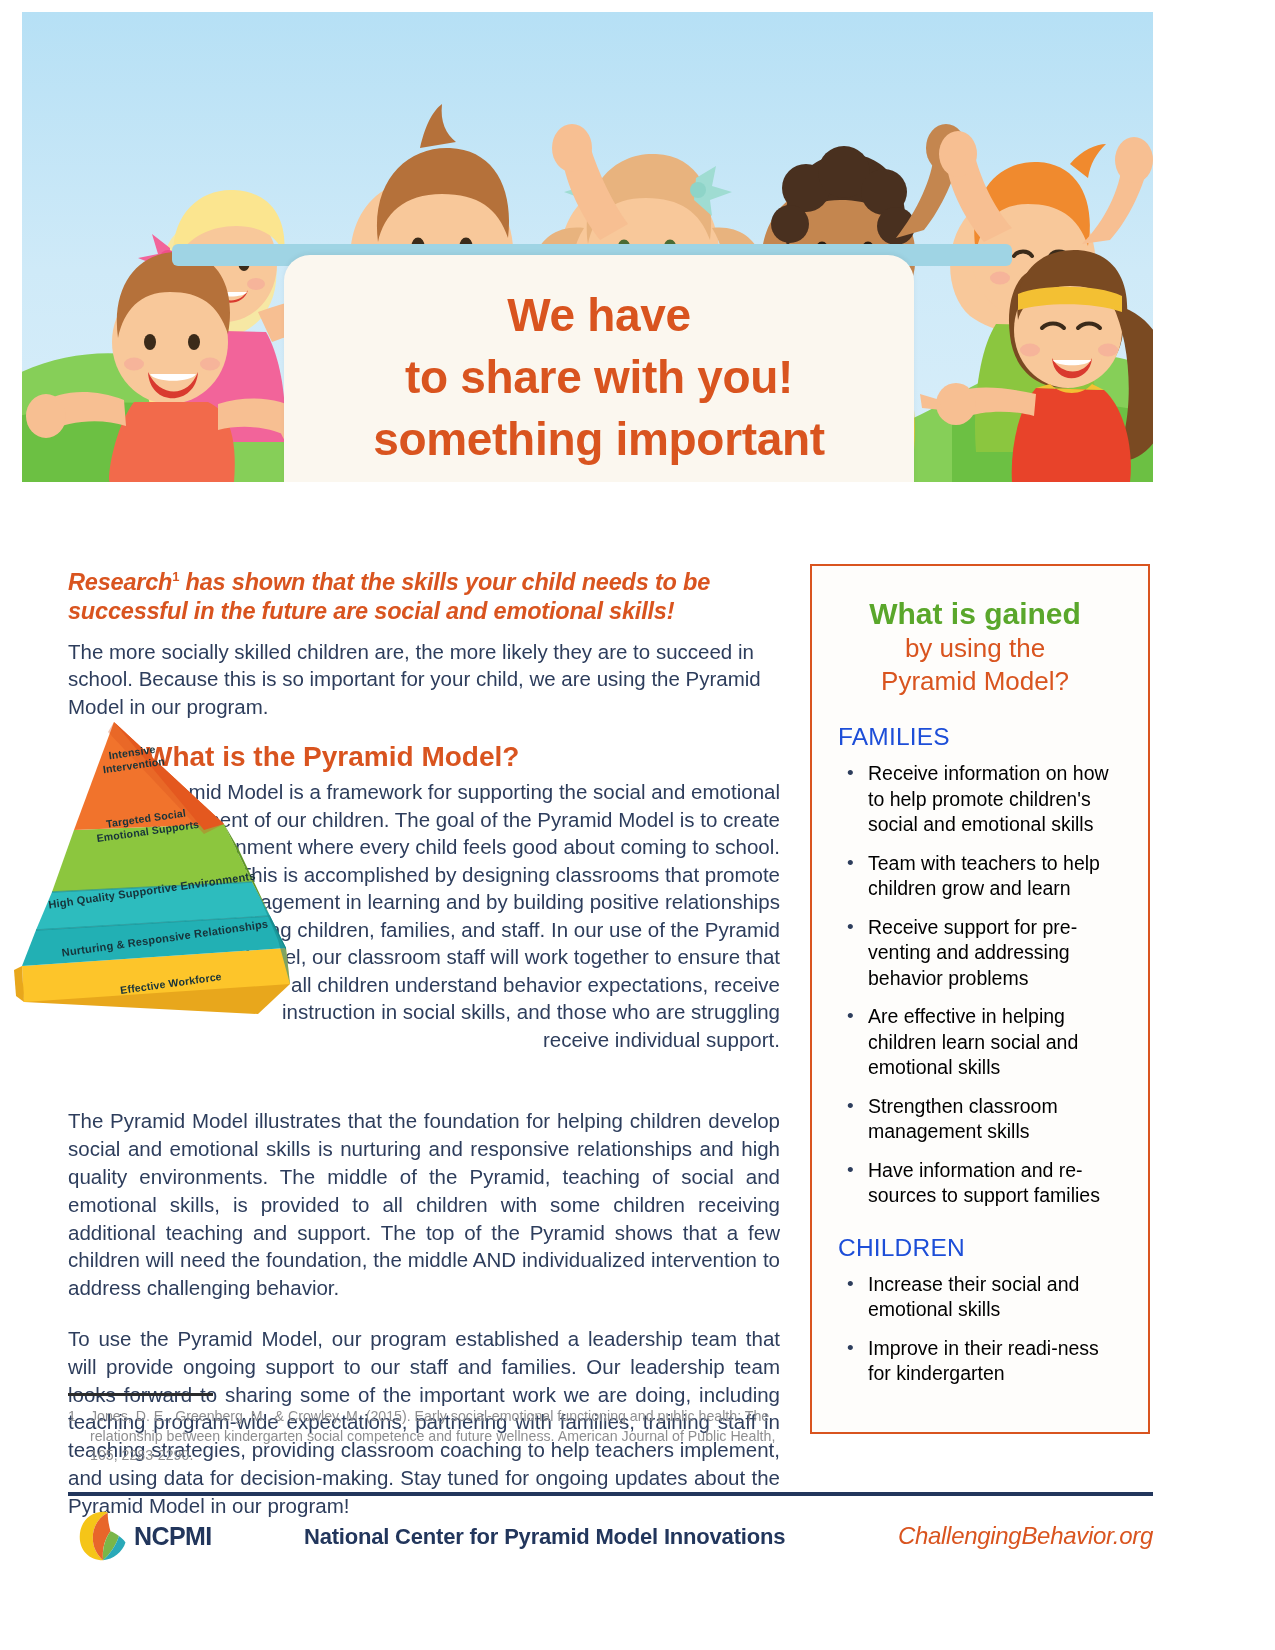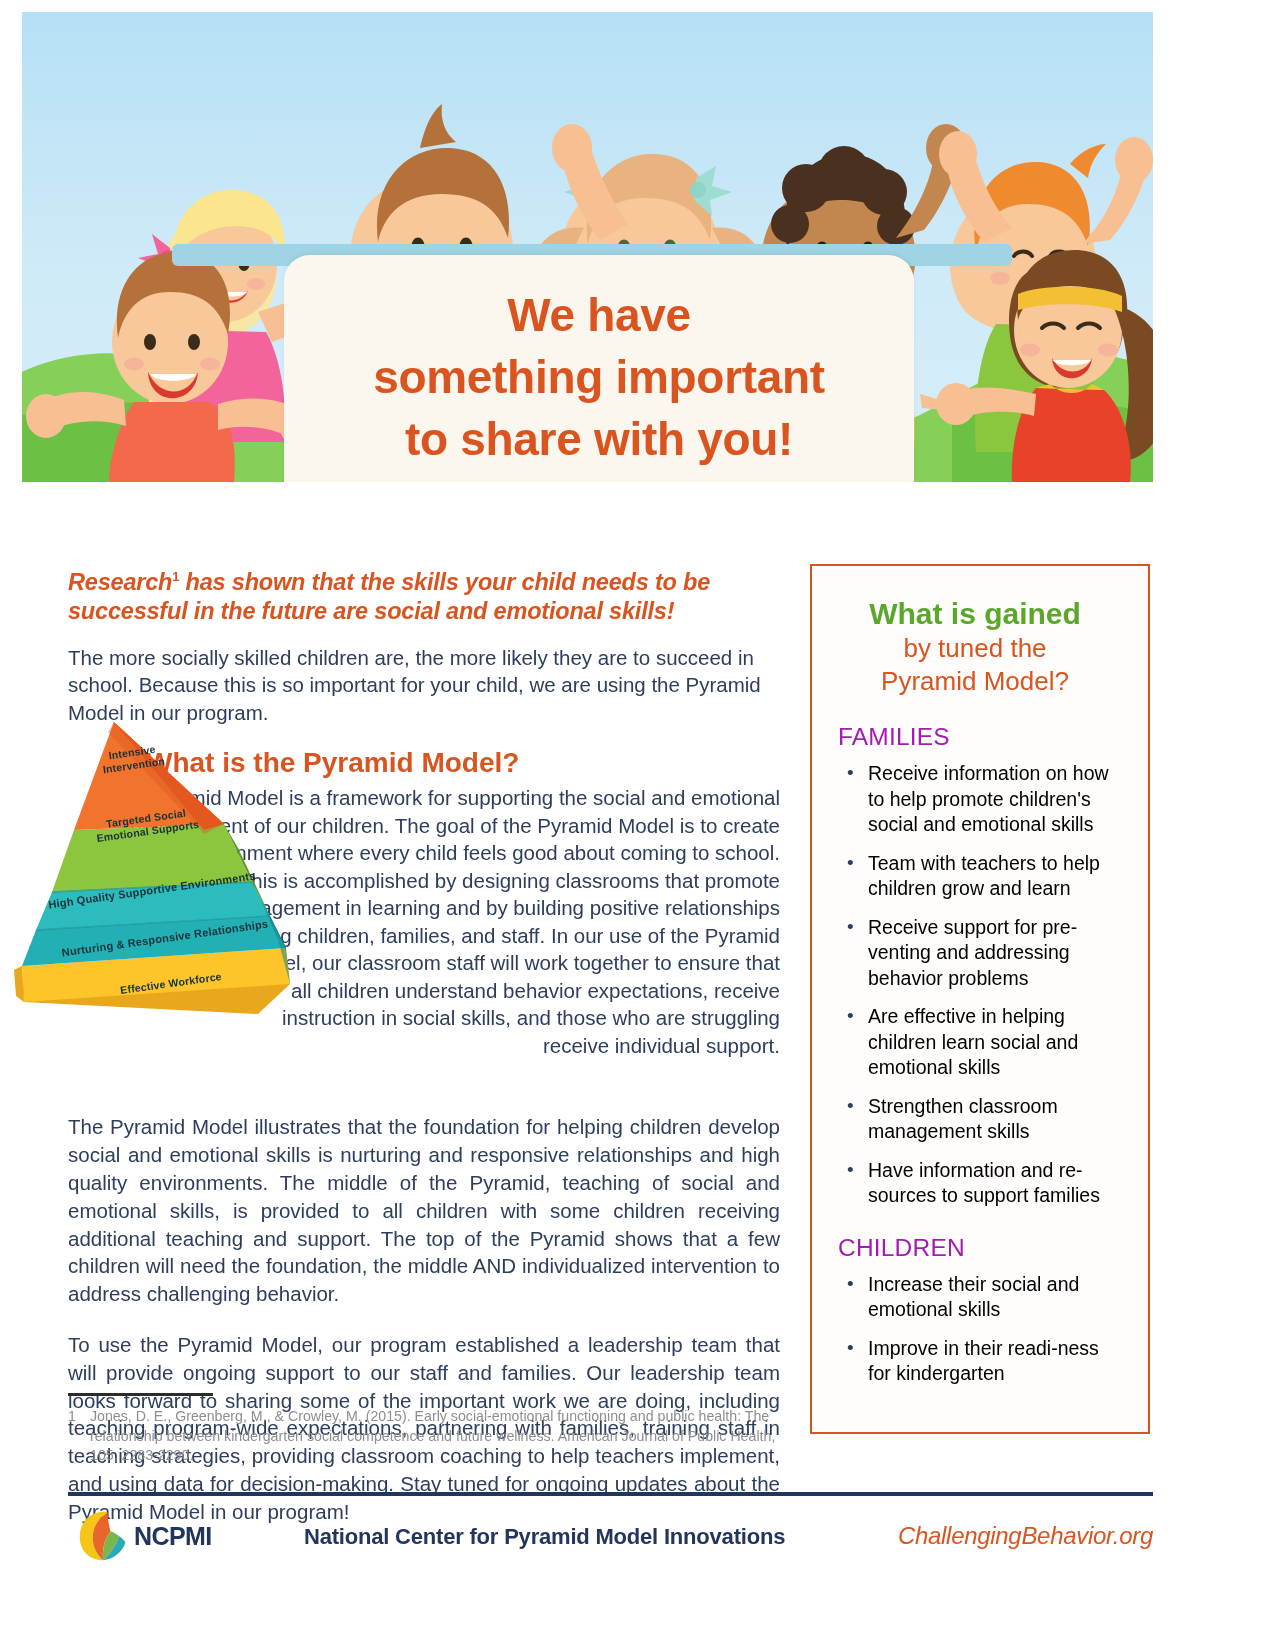--- a/index.html
+++ b/index.html
@@ -43,21 +43,21 @@
 
   .left-col {
     position:absolute; left:68px; top:70px; width:712px;
   }
   .lede {
     color:#d9541f; font-weight:700; font-style:italic; font-size:23.5px;
     line-height:29px; letter-spacing:-0.2px;
   }
   .lede sup { font-size:13px; vertical-align:super; font-style:normal; font-weight:700; }
   .lede-body {
-    color:#2d3d5c; font-size:20.5px; line-height:27.5px; margin-top:18px;
+    color:#2d3d5c; font-size:20.5px; line-height:27.5px; margin-top:12px;
   }
 
   .h2 {
     color:#d9541f; font-weight:700; font-size:28px; line-height:34px;
     margin-left:78px; margin-top:20px;
   }
 
   .wrap-para {
     color:#2d3d5c; font-size:20.5px; line-height:27.5px; text-align:right;
     margin-top:4px;
@@ -91,21 +91,21 @@
 
   
   .sidebar {
     position:absolute; left:810px; top:72px; width:340px; height:870px;
     border:2.4px solid #d9541f; background:#fefdfb;
   }
   .sb-inner { padding: 30px 36px 10px 26px; }
   .sb-h1 { color:#5aa72b; font-weight:700; font-size:30px; line-height:36px; text-align:center; }
   .sb-h2 { color:#d9541f; font-weight:400; font-size:26px; line-height:33px; text-align:center; }
   .sb-group-title {
-    color:#a21caf; font-size:24.5px; line-height:30px; margin-top:24px; letter-spacing:.2px;
+    color:#1d4ed8; font-size:24.5px; line-height:30px; margin-top:24px; letter-spacing:.2px;
   }
   ul.sb-list { list-style:none; margin-top:9px; }
   ul.sb-list li {
     position:relative; color:#000000; font-size:19.5px; line-height:25.5px;
     padding-left:30px; margin-bottom:13px;
   }
   ul.sb-list li::before {
     content:"\2022"; position:absolute; left:9px; top:-1px; color:#2d3d5c; font-size:19px;
   }
 
@@ -302,22 +302,22 @@
         </g>
 
       </g>
     </svg>
 
     <div class="railbar"></div>
 
     <div class="hero-card"></div>
     <div class="hero-title">
       <div>We have</div>
+      <div>to share with you!</div>
       <div>something important</div>
-      <div>to share with you!</div>
     </div>
   </div>
 
   <div class="content">
 
     <div class="pyramid">
       <svg viewBox="0 0 290 330" width="290" height="330">
 
         <path d="M14,300 L16,318 L250,330 L282,300 L278,282 Z" fill="#e8a71c"></path>
         <path d="M14,282 L278,264 L282,300 L16,318 Z" fill="#fdc52a"></path>
@@ -361,21 +361,21 @@
         <p class="wrap-para">The Pyramid Model is a framework for supporting the social and emotional development of our children. The goal of the Pyramid Model is to create an environment where every child feels good about coming to school. This is accomplished by designing classrooms that promote engagement in learning and by building positive relationships among children, families, and staff.  In our use of the Pyramid Model, our classroom staff will work together to ensure that all children understand behavior expectations, receive instruction in social skills, and those who are struggling receive individual support.</p>
       </div>
 
       <p class="para just">The Pyramid Model illustrates that the foundation for helping children develop social and emotional skills is nurturing and responsive relationships and high quality environments. The middle of the Pyramid, teaching of social and emotional skills, is provided to all children with some children receiving additional teaching and support. The top of the Pyramid shows that a few children will need the foundation, the middle AND individualized intervention to address challenging behavior.</p>
       <p class="para just">To use the Pyramid Model, our program established a leadership team that will provide ongoing support to our staff and families. Our leadership team looks forward to sharing some of the important work we  are doing, including teaching program-wide expectations, partnering with families, training staff in teaching strategies, providing classroom coaching to help teachers implement, and using data for decision-making. Stay tuned for ongoing updates about the Pyramid Model in our program!</p>
     </div>
 
     <div class="sidebar">
       <div class="sb-inner">
         <div class="sb-h1">What is gained</div>
-        <div class="sb-h2">by tuned the</div>
+        <div class="sb-h2">by using the</div>
         <div class="sb-h2">Pyramid Model?</div>
 
         <div class="sb-group-title">FAMILIES</div>
         <ul class="sb-list">
           <li>Receive information on how to help promote children's social and emotional skills</li>
           <li>Team with teachers to help children grow and learn</li>
           <li>Receive support for pre-venting and addressing behavior problems</li>
         </ul>
 
         <ul class="sb-list">

